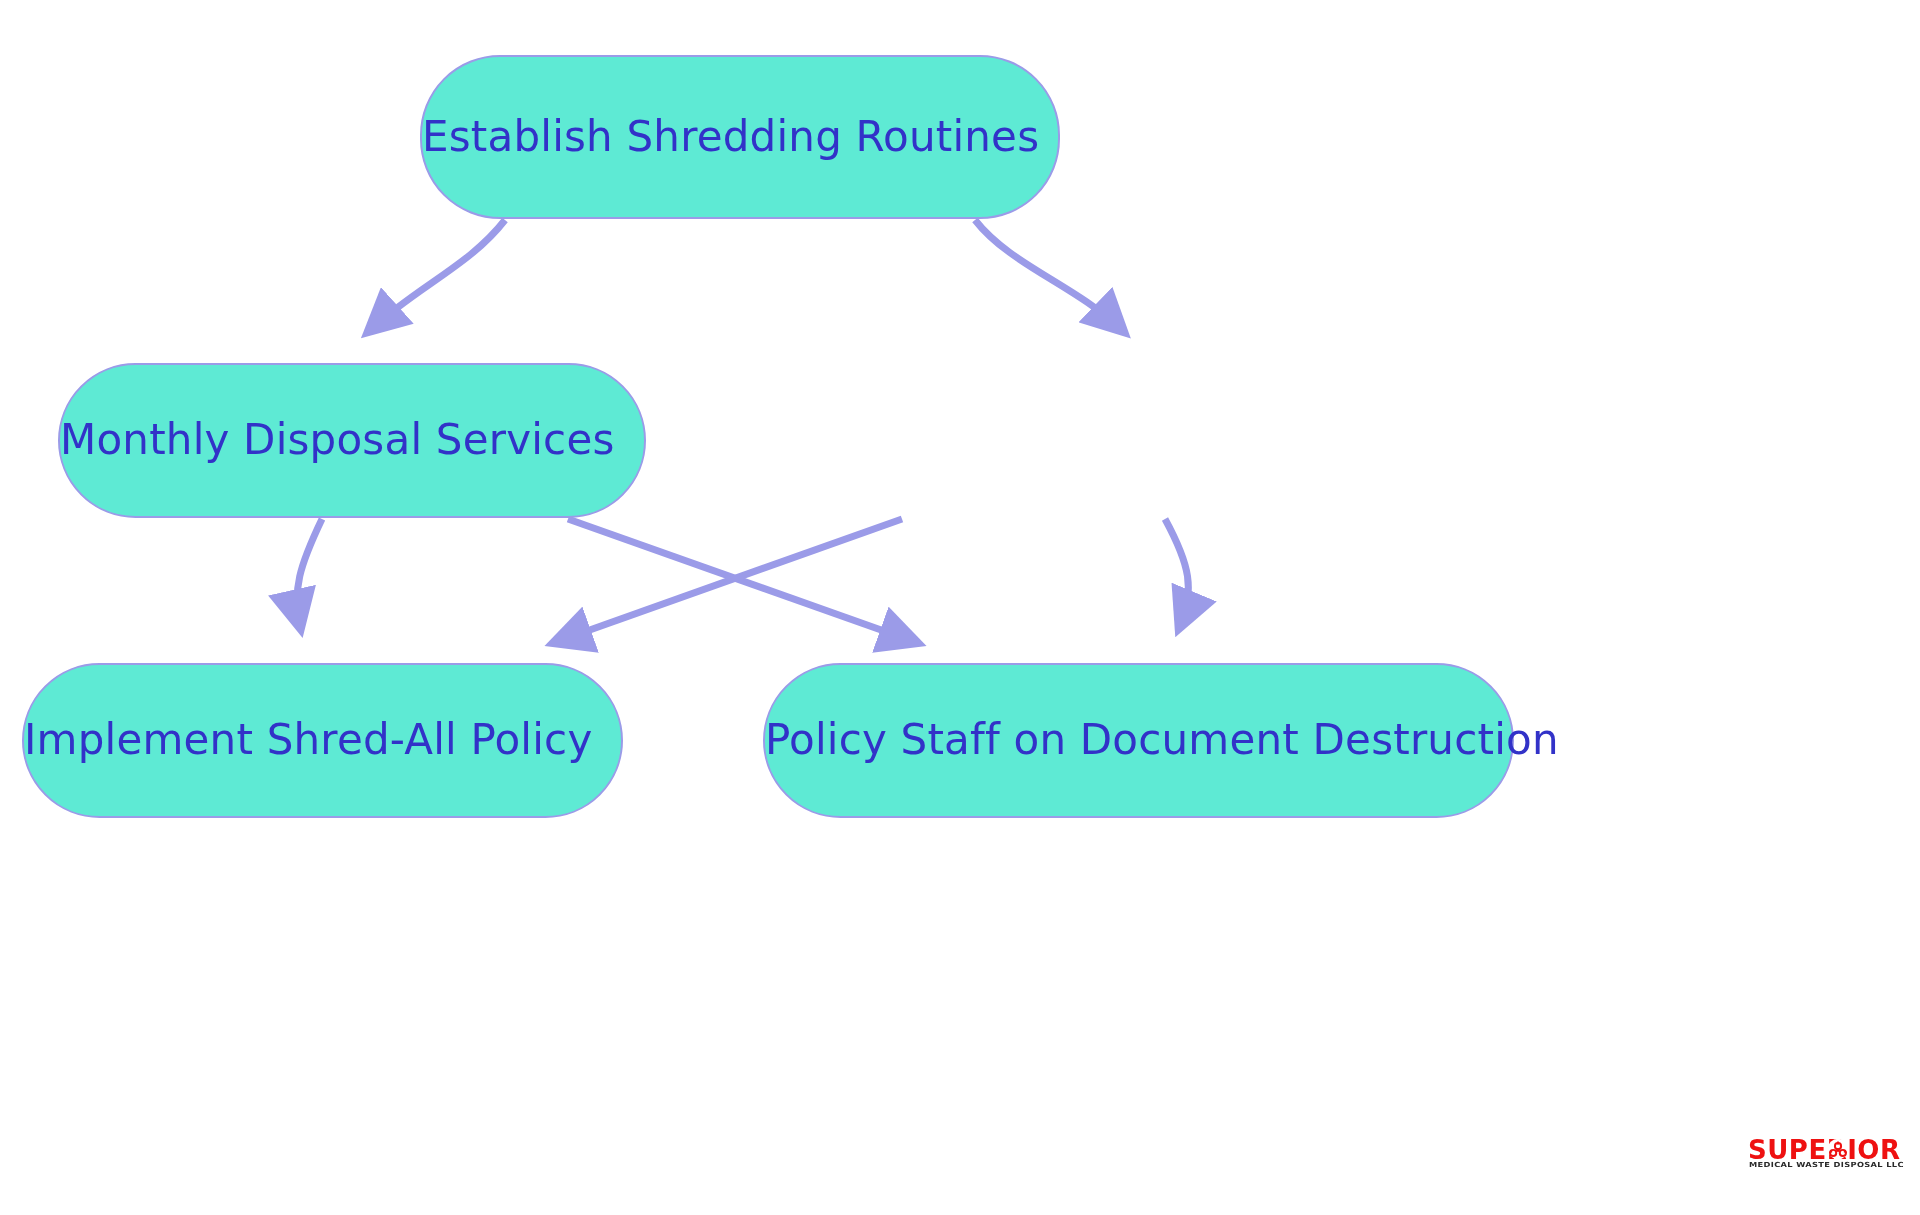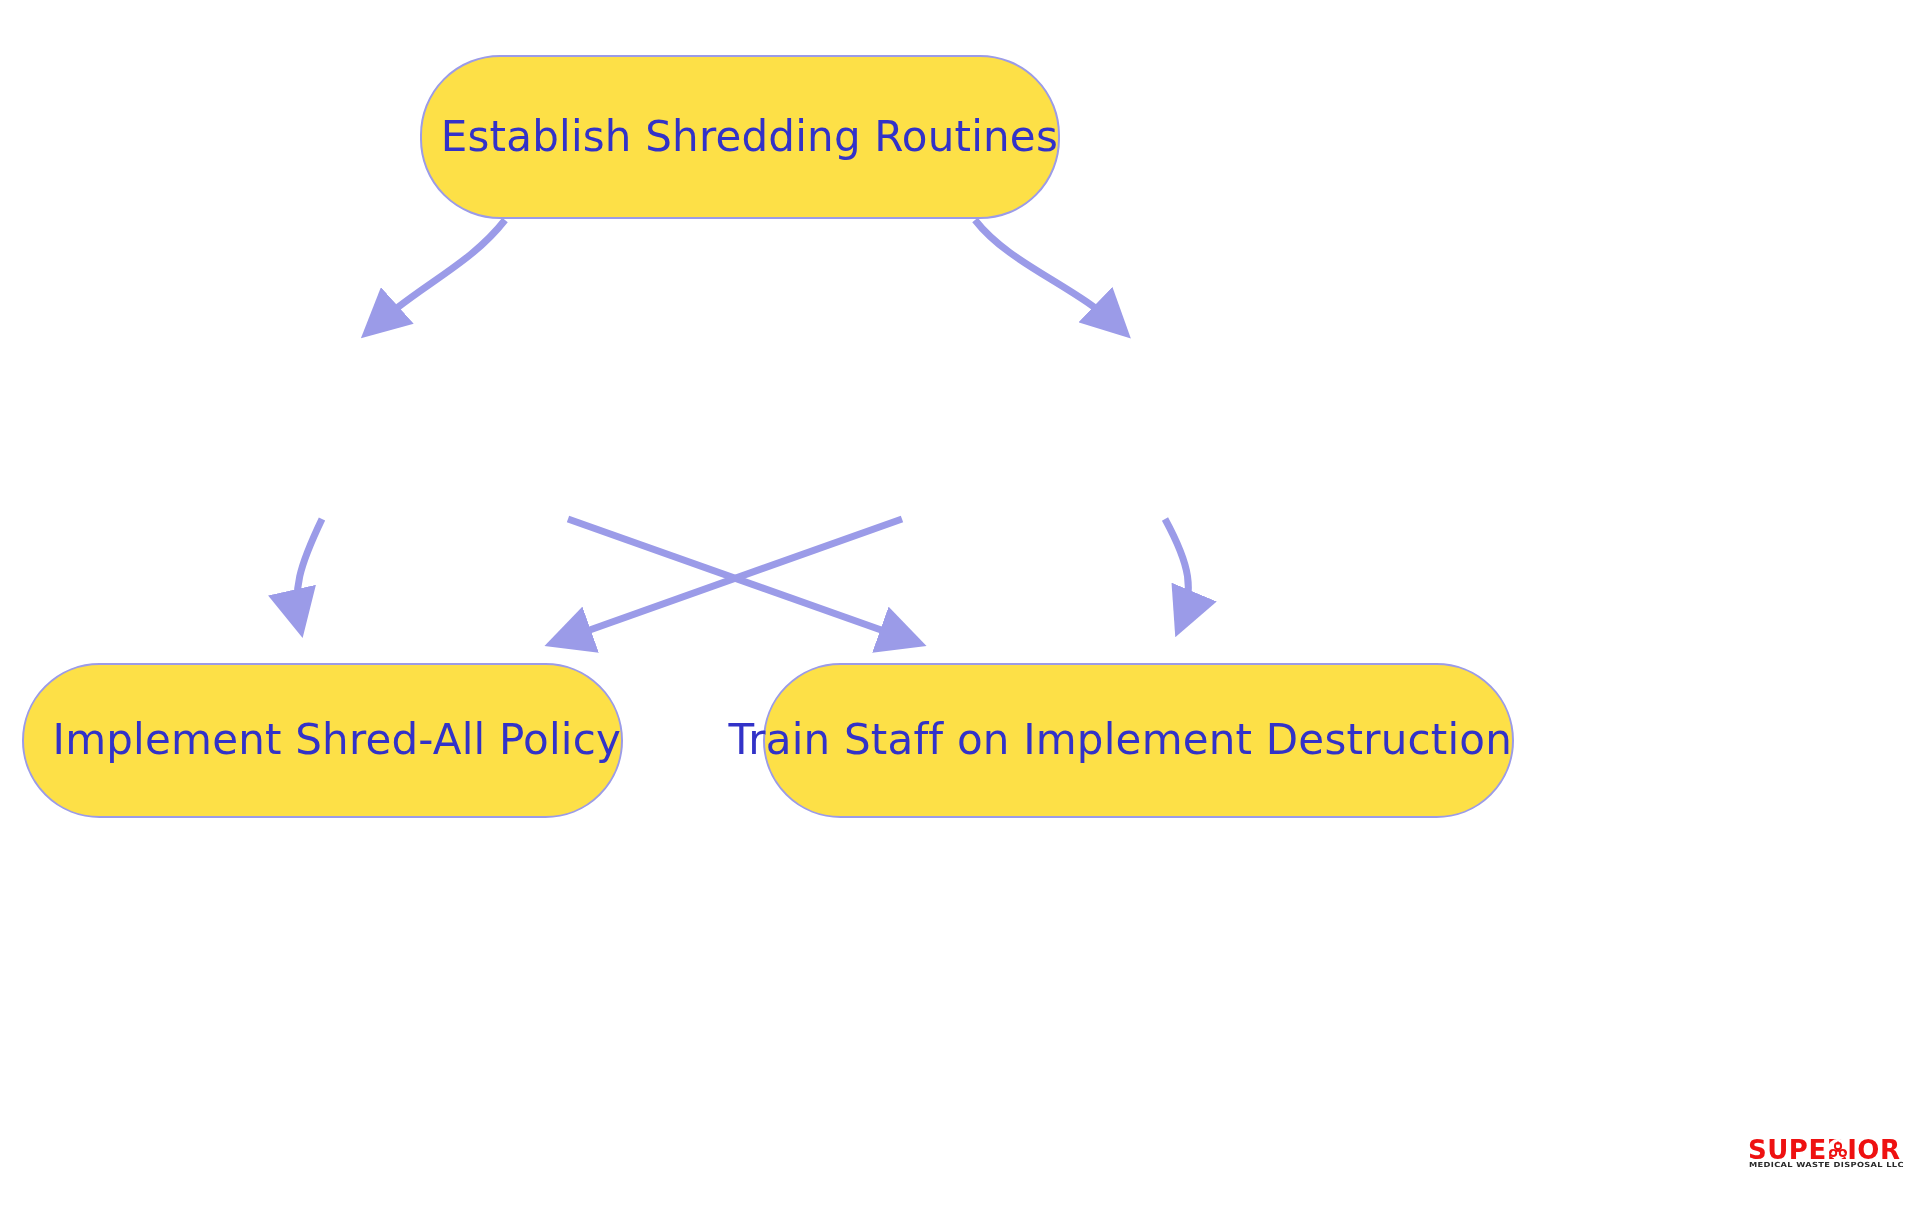--- a/index.html
+++ b/index.html
@@ -25,26 +25,26 @@
   #flow-svg {
     position: absolute;
     left: 0;
     top: 0;
     width: 1920px;
     height: 1215px;
   }
   .node-box {
     position: absolute;
     box-sizing: border-box;
-    background: #fde047;
+    background: #5eead4;
     border: 2px solid #9b9be8;
     border-radius: 80px;
     display: flex;
     align-items: center;
-    justify-content: flex-end;
+    justify-content: flex-start;
     text-align: center;
   }
   .node-label {
     color: #3232c8;
     font-size: 42px;
     font-weight: 400;
     letter-spacing: 0.2px;
     line-height: 1.1;
     white-space: nowrap;
     font-family: "DejaVu Sans", "Liberation Sans", sans-serif;
@@ -121,28 +121,31 @@
 
     <path d="M 902,519 L 556,642" fill="none" stroke="#9b9be8" stroke-width="7" marker-end="url(#arrowhead)"></path>
 
     <path d="M 1165,519 C 1190,565 1195,590 1180,626" fill="none" stroke="#9b9be8" stroke-width="7" marker-end="url(#arrowhead)"></path>
   </svg>
 
   <div class="node-box" id="node-root">
     <span class="node-label">Establish Shredding Routines</span>
   </div>
 
+  <div class="node-box" id="node-monthly">
+    <span class="node-label">Monthly Disposal Services</span>
+  </div>
 
 
   <div class="node-box" id="node-shredall">
     <span class="node-label">Implement Shred-All Policy</span>
   </div>
 
   <div class="node-box" id="node-train">
-    <span class="node-label">Train Staff on Implement Destruction</span>
+    <span class="node-label">Policy Staff on Document Destruction</span>
   </div>
 
   <div id="brand-logo">
     <span class="logo-wordmark">SUPERIOR</span>
     <svg class="biohazard-glyph" viewBox="0 0 100 100">
       <circle cx="50" cy="50" r="47" fill="#ffffff"></circle>
       <g fill="#ee1111">
         <path d="M50 6 a30 30 0 0 1 26 15 a26 26 0 0 0 -20 34 a26 26 0 0 1 -12 0 a26 26 0 0 0 -20 -34 a30 30 0 0 1 26 -15 z" opacity="0"></path>
         <circle cx="50" cy="37" r="14" fill="none" stroke="#ee1111" stroke-width="9"></circle>
         <circle cx="28" cy="68" r="14" fill="none" stroke="#ee1111" stroke-width="9"></circle>

